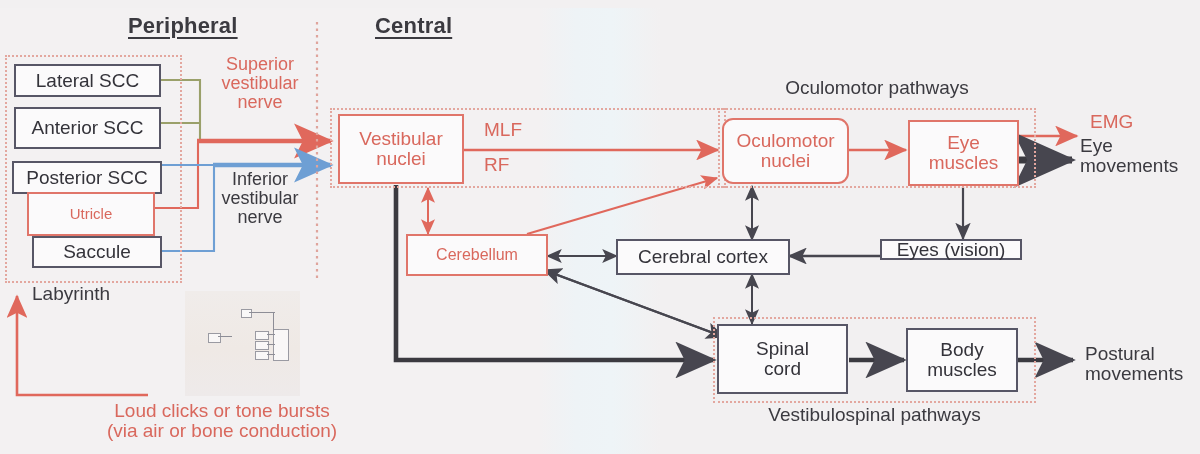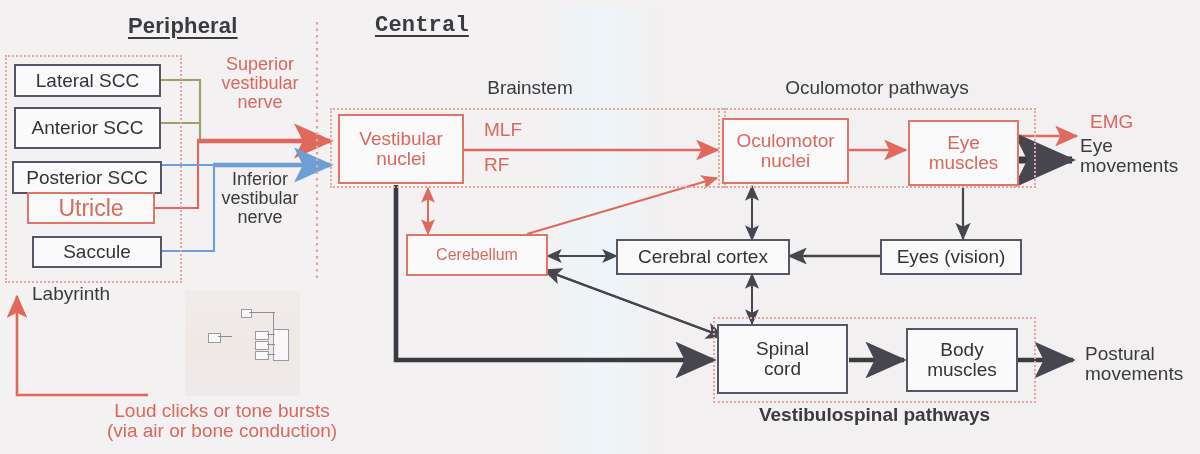--- a/index.html
+++ b/index.html
@@ -167,32 +167,32 @@
   <div class="grp" style="left:5px;top:47px;width:177px;height:228px;"></div>
   <div class="grp" style="left:330px;top:100px;width:396px;height:80px;"></div>
   <div class="grp" style="left:718px;top:100px;width:318px;height:80px;"></div>
   <div class="grp" style="left:713px;top:309px;width:323px;height:86px;"></div>
 
   <svg class="lyr" width="1200" height="454" viewBox="0 0 1200 454">
     <path d="M317,14 V272" fill="none" stroke="#dfa49c" stroke-width="2.2" stroke-dasharray="2.5,4"></path>
   </svg>
 
   <div class="hdr" style="left:128px;top:5px;">Peripheral</div>
-  <div class="hdr" style="left:375px;top:5px;font-family:Liberation Mono, monospace;">Central</div>
+  <div class="hdr" style="left:375px;top:5px;">Central</div>
 
   <div class="box dark" style="left:14px;top:56px;width:147px;height:33px;font-size:19px;">
     <span class="bxtxt">Lateral SCC</span>
   </div>
   <div class="box dark" style="left:14px;top:99px;width:147px;height:42px;font-size:19px;">
     <span class="bxtxt">Anterior SCC</span>
   </div>
   <div class="box dark" style="left:12px;top:141px;width:150px;height:33px;font-size:19px;margin-top:12px;">
     <span class="bxtxt">Posterior SCC</span>
   </div>
-  <div class="box red" style="left:27px;top:184px;width:128px;height:32px;font-size:23px;">
+  <div class="box red" style="left:27px;top:184px;width:128px;height:44px;font-size:15px;">
     <span class="bxtxt">Utricle</span>
   </div>
   <div class="box dark" style="left:32px;top:228px;width:130px;height:32px;font-size:19px;">
     <span class="bxtxt">Saccule</span>
   </div>
 
   <div class="lab dk" style="left:32px;top:276px;font-size:19px;text-align:left;">Labyrinth</div>
 
   <div class="lab rd" style="left:204px;top:47px;width:112px;font-size:18px;">Superior
 vestibular
@@ -240,48 +240,47 @@
     <div class="elec" style="left:70px;top:60px;width:12px;height:7px;"></div>
     <div class="elec" style="left:88px;top:38px;width:14px;height:30px;"></div>
     <div class="wire" style="left:64px;top:21px;width:26px;height:1.4px;"></div>
     <div class="wire" style="left:88px;top:21px;width:1.4px;height:20px;"></div>
     <div class="wire" style="left:82px;top:43px;width:8px;height:1.4px;"></div>
     <div class="wire" style="left:82px;top:53px;width:8px;height:1.4px;"></div>
     <div class="wire" style="left:82px;top:63px;width:8px;height:1.4px;"></div>
     <div class="wire" style="left:33px;top:45px;width:14px;height:1.4px;"></div>
   </div>
 
-  <div class="lab dk" style="left:440px;top:70px;width:180px;font-size:19px;">Brainstem</div>
   <div class="lab dk" style="left:718px;top:70px;width:318px;font-size:19px;">Oculomotor pathways</div>
-  <div class="lab dk" style="left:713px;top:397px;width:323px;font-size:19px;font-weight:bold;">Vestibulospinal pathways</div>
+  <div class="lab dk" style="left:713px;top:397px;width:323px;font-size:19px;">Vestibulospinal pathways</div>
 
   <div class="box red" style="left:338px;top:106px;width:126px;height:70px;font-size:19px;">
     <span class="bxtxt">Vestibular
 nuclei</span>
   </div>
 
   <div class="box red" style="left:406px;top:226px;width:142px;height:42px;font-size:16px;">
     <span class="bxtxt">Cerebellum</span>
   </div>
 
-  <div class="box red" style="left:722px;top:110px;width:127px;height:66px;font-size:19px;">
+  <div class="box red" style="left:722px;top:110px;width:127px;height:66px;font-size:19px;border-radius:11px;">
     <span class="bxtxt">Oculomotor
 nuclei</span>
   </div>
 
   <div class="box red" style="left:908px;top:112px;width:111px;height:66px;font-size:19px;">
     <span class="bxtxt">Eye
 muscles</span>
   </div>
 
   <div class="box dark" style="left:616px;top:231px;width:174px;height:36px;font-size:19px;">
     <span class="bxtxt">Cerebral cortex</span>
   </div>
 
-  <div class="box dark" style="left:880px;top:231px;width:142px;height:36px;font-size:19px;">
+  <div class="box dark" style="left:880px;top:231px;width:142px;height:21px;font-size:19px;">
     <span class="bxtxt">Eyes (vision)</span>
   </div>
 
   <div class="box dark" style="left:717px;top:316px;width:131px;height:70px;font-size:19px;">
     <span class="bxtxt">Spinal
 cord</span>
   </div>
 
   <div class="box dark" style="left:906px;top:320px;width:112px;height:64px;font-size:19px;">
     <span class="bxtxt">Body

